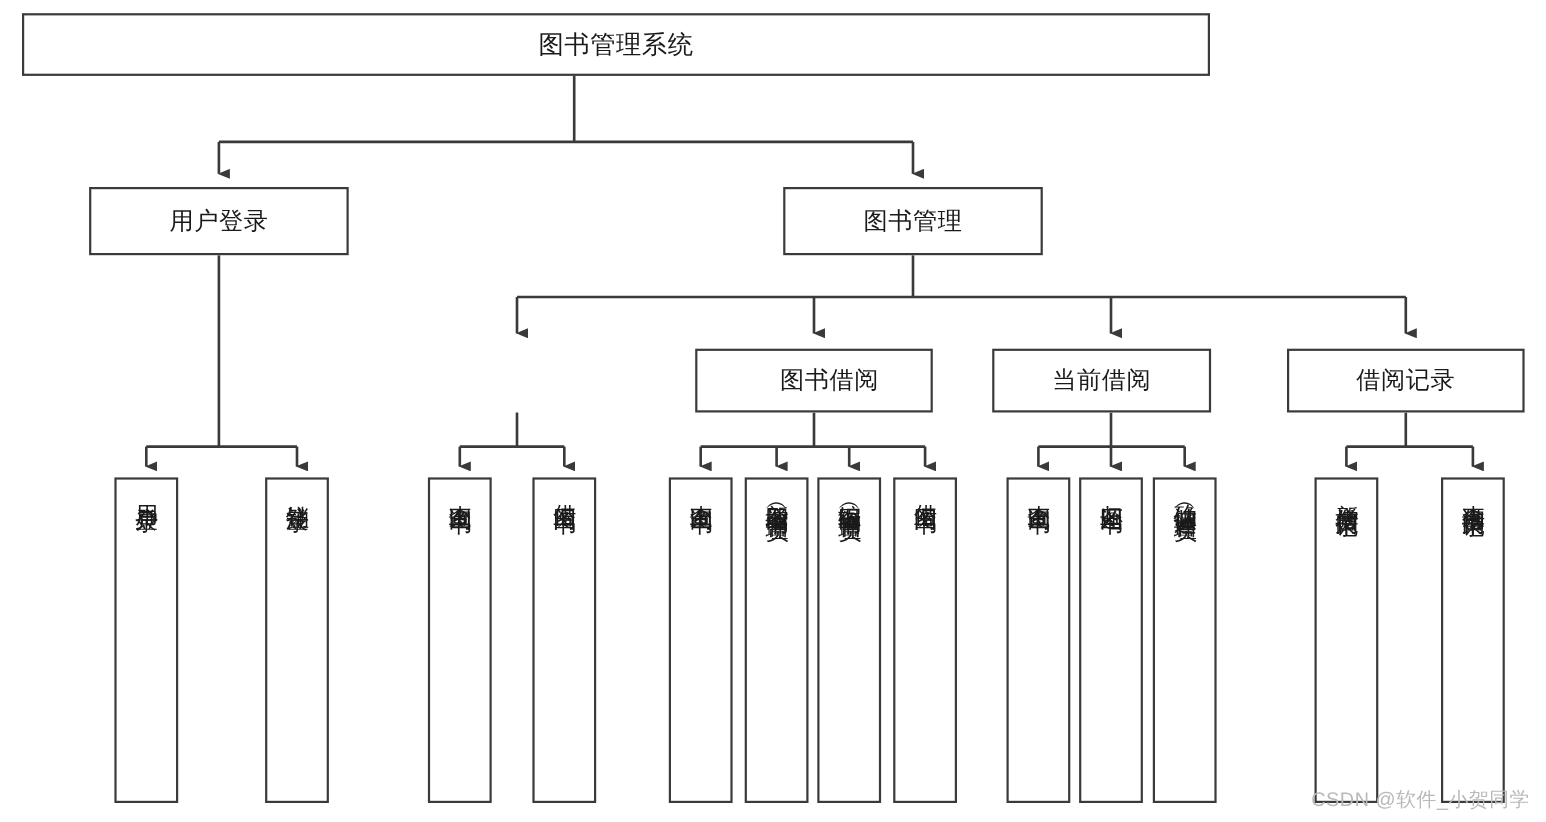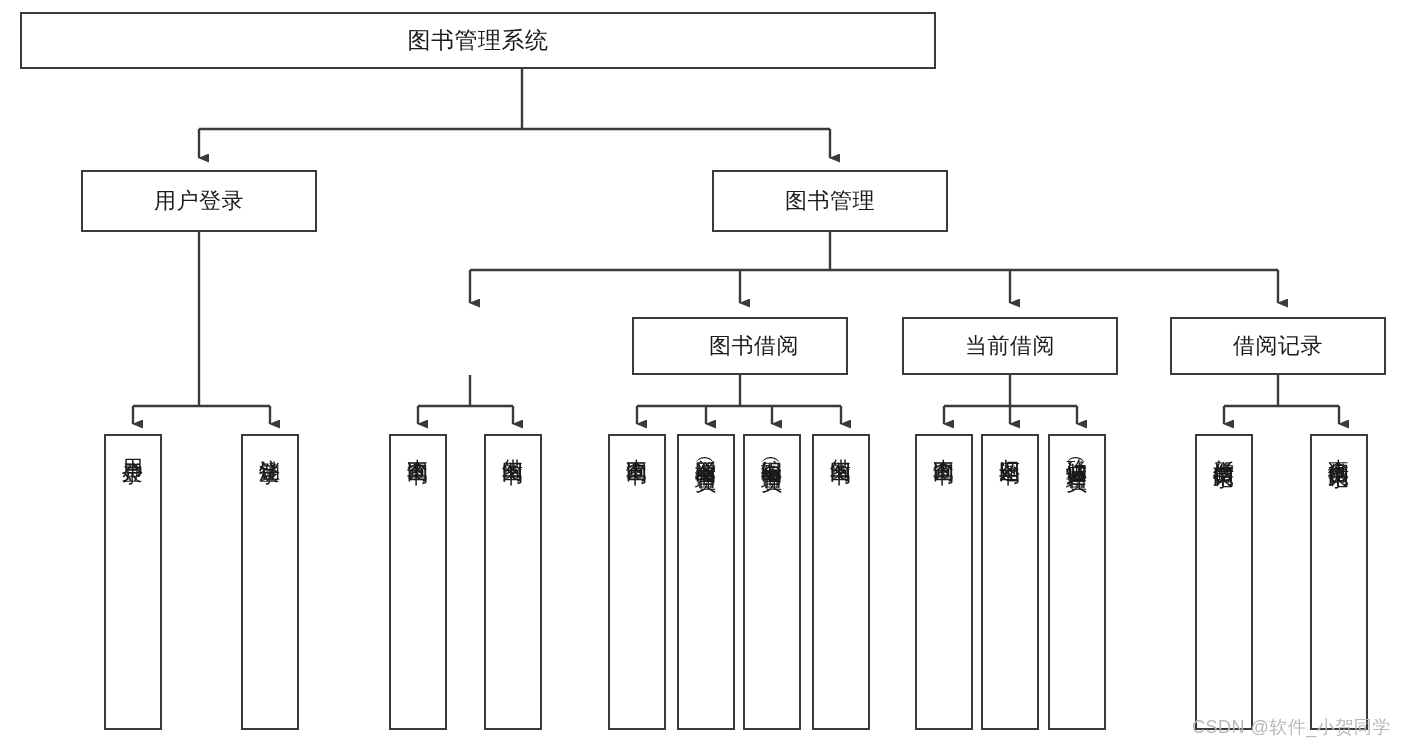--- a/index.html
+++ b/index.html
@@ -118,35 +118,35 @@
       <path d="M 1010 406 L 1010 424" marker-end="url(#arrowhead)"></path>
       <path d="M 1077 406 L 1077 424" marker-end="url(#arrowhead)"></path>
 
       <path d="M 1278 375 L 1278 406"></path>
       <path d="M 1224 406 L 1339 406"></path>
       <path d="M 1224 406 L 1224 424" marker-end="url(#arrowhead)"></path>
       <path d="M 1339 406 L 1339 424" marker-end="url(#arrowhead)"></path>
     </g>
   </svg>
 
-  <div class="node horizontal root" style="left:20px; top:12px; width:916px; height:57px;">
+  <div class="node horizontal root" style="left:20px; top:12px; width:1080px; height:57px;">
     <span class="node-label">图书管理系统</span>
   </div>
 
   <div class="node horizontal" style="left:81px; top:170px; width:236px; height:62px;">
     <span class="node-label">用户登录</span>
   </div>
   <div class="node horizontal" style="left:712px; top:170px; width:236px; height:62px;align-items:center;">
     <span class="node-label">图书管理</span>
   </div>
 
   <div class="node horizontal" style="left:632px; top:317px; width:216px; height:58px;padding-left:28px;">
     <span class="node-label">图书借阅</span>
   </div>
-  <div class="node horizontal" style="left:902px; top:317px; width:216px; height:58px;align-items:center;">
+  <div class="node horizontal" style="left:902px; top:317px; width:199px; height:58px;align-items:center;">
     <span class="node-label">当前借阅</span>
   </div>
   <div class="node horizontal" style="left:1170px; top:317px; width:216px; height:58px;">
     <span class="node-label">借阅记录</span>
   </div>
 
   <div class="node vertical" style="left:104px; top:434px; width:58px; height:296px;">
     <span class="node-label">用户登录</span>
   </div>
   <div class="node vertical" style="left:241px; top:434px; width:58px; height:296px;">

